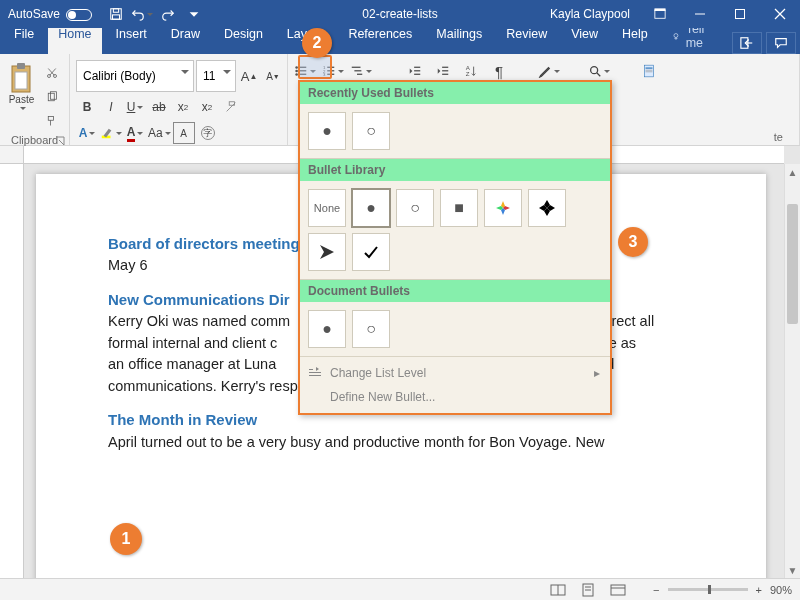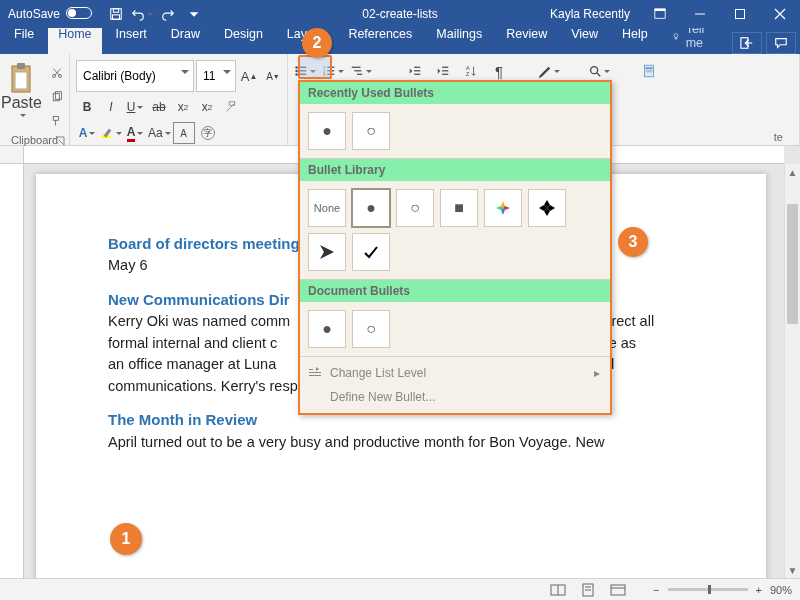--- a/index.html
+++ b/index.html
@@ -1,20 +1,20 @@
 <!DOCTYPE html>
 <html><head>
 <meta charset="utf-8">
 <style>
   * { box-sizing: border-box; margin: 0; padding: 0; font-family: "Segoe UI", Tahoma, sans-serif; }
   body { width: 800px; height: 600px; overflow: hidden; background: #fff; position: relative; }
 
   
   .titlebar { height: 28px; background: #2b579a; color: #fff; display: flex; align-items: center; font-size: 12px; position: relative; }
-  .titlebar .autosave { display: flex; align-items: flex-start; padding: 0 8px; gap: 6px; }
+  .titlebar .autosave { display: flex; align-items: flex-end; padding: 0 8px; gap: 6px; }
   .autosave-switch { width: 26px; height: 12px; border-radius: 6px; border: 1px solid #fff; position: relative; }
   .autosave-switch::after { content:""; position:absolute; width:8px;height:8px;border-radius:50%;background:#fff;top:1px;left:1px; }
   .qat { display:flex; gap:2px; align-items:center; padding-left:4px; }
   .qat .qbtn { width:24px; height:22px; display:flex; align-items:center; justify-content:center; color:#fff; }
   .qat svg { width:14px; height:14px; }
   .titlebar .doc-title { position:absolute; left:50%; transform:translateX(-50%); font-size:12px; }
   .titlebar .right { position:absolute; right:0; display:flex; align-items:center; height:100%; }
   .titlebar .user { padding:0 10px; font-size:12px; }
   .winbtn { width:40px; height:28px; display:flex; align-items:center; justify-content:center; color:#fff; }
   .winbtn svg { width:12px; height:12px; }
@@ -35,21 +35,21 @@
   .group .controls { flex:1; display:flex; align-items:flex-start; gap:4px; padding-top:4px;}
   .group .label { text-align:center; font-size:11px; color:#666; padding:2px 0; position:relative;}
   .group .label .launcher { position:absolute; right:-2px; bottom:2px; width:10px;height:10px; }
   .rbtn { height:22px; min-width:22px; display:flex; align-items:center; justify-content:center; color:#444; font-size:12px; }
   .rbtn svg { width:14px; height:14px; }
   .rbtn.small svg {width:12px;height:12px;}
   .font-combo { height:32px; border:1px solid #c5c5c5; background:#fff; font-size:12px; display:flex; align-items:center; padding:0 16px 0 6px; position:relative;}
   .font-combo::after { content:""; position:absolute; right:4px; top:9px; border:4px solid transparent; border-top-color:#666; }
   .paste-btn { display:flex; flex-direction:column; align-items:center; width:40px; padding-top:2px;}
   .paste-btn .ico { width:28px; height:32px; }
-  .paste-btn span { font-size:16px; color:#444; }
+  .paste-btn span { font-size:10px; color:#444; }
   .row { display:flex; gap:2px; align-items:center;}
   .col { display:flex; flex-direction:column; gap:2px;}
 
   
   .doc-area { position:absolute; top:146px; left:0; right:0; bottom:22px; background:#e6e6e6; overflow:hidden;}
   .ruler-corner { position:absolute; top:0; left:0; width:24px; height:18px; background:#f3f3f3; border-right:1px solid #ccc; border-bottom:1px solid #ccc; }
   .ruler-h { position:absolute; top:0; left:24px; right:16px; height:18px; background:#fff; border-bottom:1px solid #ccc; }
   .ruler-v { position:absolute; top:18px; left:0; width:24px; bottom:0; background:#fff; border-right:1px solid #ccc;}
   .page { position:absolute; top:28px; left:36px; width:730px; height:900px; background:#fff; box-shadow:0 0 6px rgba(0,0,0,0.25); padding:60px 72px 40px 72px; font-size:14.5px; color:#222; line-height:1.35; }
   .page h4 { color:#2e74b5; font-weight:600; font-size:15px; margin-top:14px; margin-bottom:2px;}
@@ -119,21 +119,21 @@
         </svg>
       </div>
     <div class="qbtn">
         <svg viewBox="0 0 16 16" fill="currentColor">
           <path d="M3 6h10L8 11z"></path>
         </svg>
       </div>
   </div>
   <div class="doc-title">02-create-lists</div>
   <div class="right">
-    <div class="user">Kayla Recently</div>
+    <div class="user">Kayla Claypool</div>
     <div class="winbtn">
         <svg viewBox="0 0 14 14" fill="none" stroke="currentColor">
           <rect x="1" y="3" width="12" height="9"></rect>
           <rect x="1" y="1" width="12" height="2" fill="currentColor"></rect>
         </svg>
       </div>
     <div class="winbtn">
         <svg viewBox="0 0 12 12" stroke="currentColor" stroke-width="1">
           <line x1="1" y1="6" x2="11" y2="6"></line>
         </svg>

